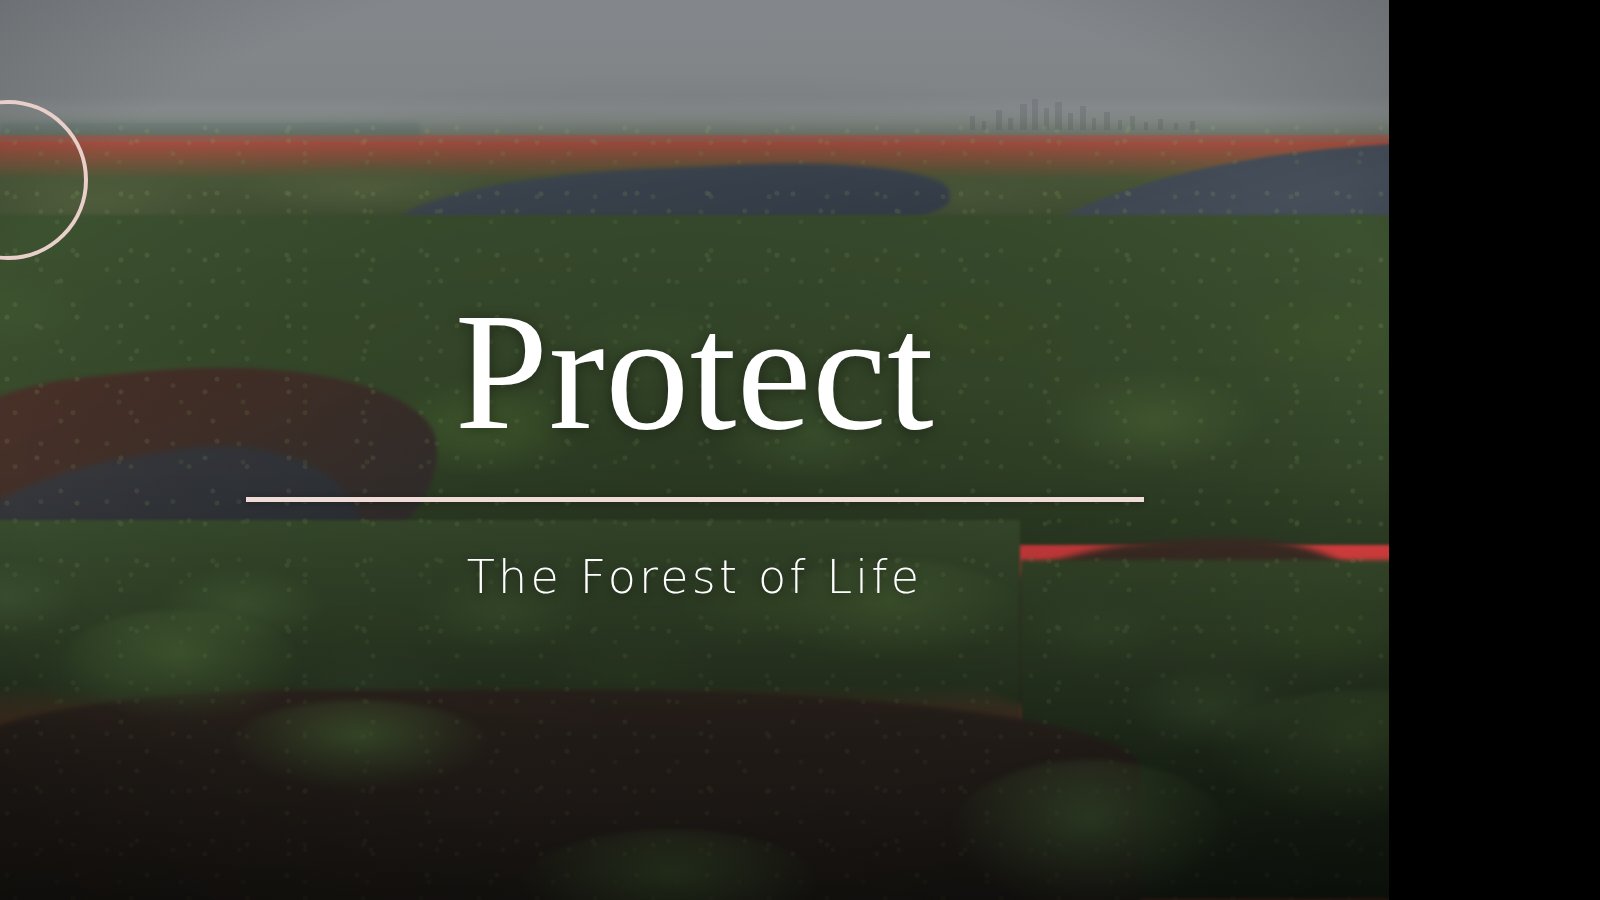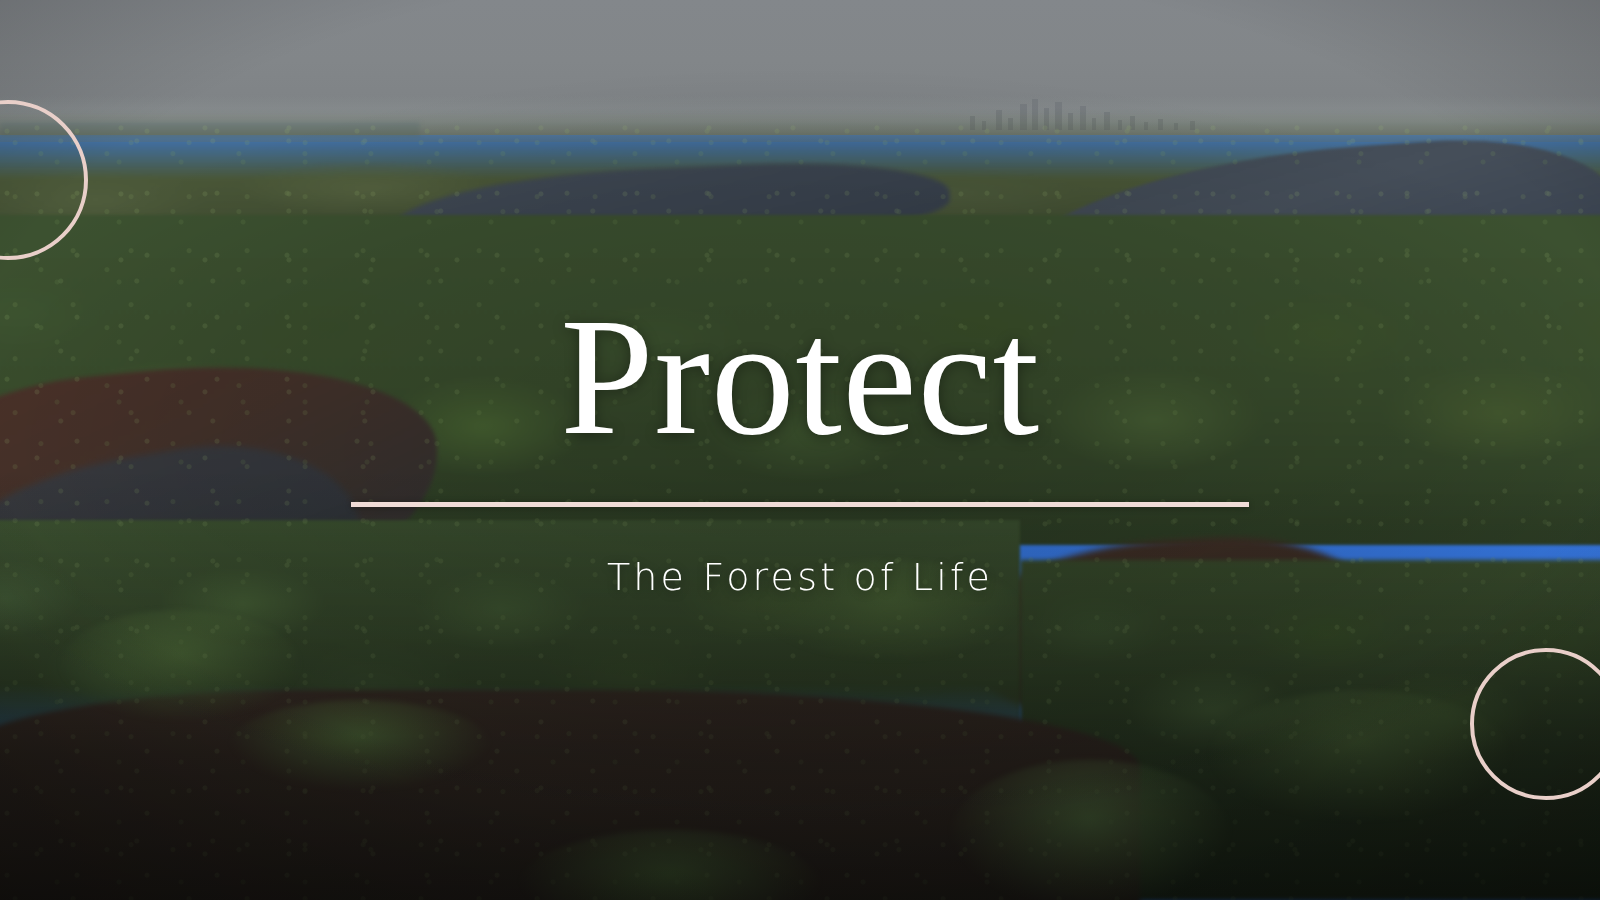--- a/index.html
+++ b/index.html
@@ -7,24 +7,24 @@
     margin: 0;
     padding: 0;
     background: #000;
   }
   body {
     font-family: "Liberation Sans", sans-serif;
   }
 
   #slide {
     position: relative;
-    width: 1600px;
+    width: 1389px;
     height: 900px;
     overflow: hidden;
-    background: #3b82f6;
+    background: #ef4444;
   }
 
   
   .photo {
     position: absolute;
     inset: 0;
     overflow: hidden;
   }
 
   
@@ -312,21 +312,21 @@
     width: 898px;
     height: 5px;
     background: #f0dcd7;
     margin: 38px 0 0 0;
     box-shadow: 0 1px 6px rgba(0,0,0,0.30);
   }
 
   .subtitle {
     font-family: "DejaVu Sans", "Liberation Sans", sans-serif;
     color: #ffffff;
-    font-size: 38px;
+    font-size: 46px;
     font-weight: 300;
     letter-spacing: 3.2px;
     margin: 48px 0 12px 0;
     text-shadow: 0 2px 10px rgba(0,0,0,0.45);
     white-space: nowrap;
   }
 </style>
 </head>
 <body>
 

